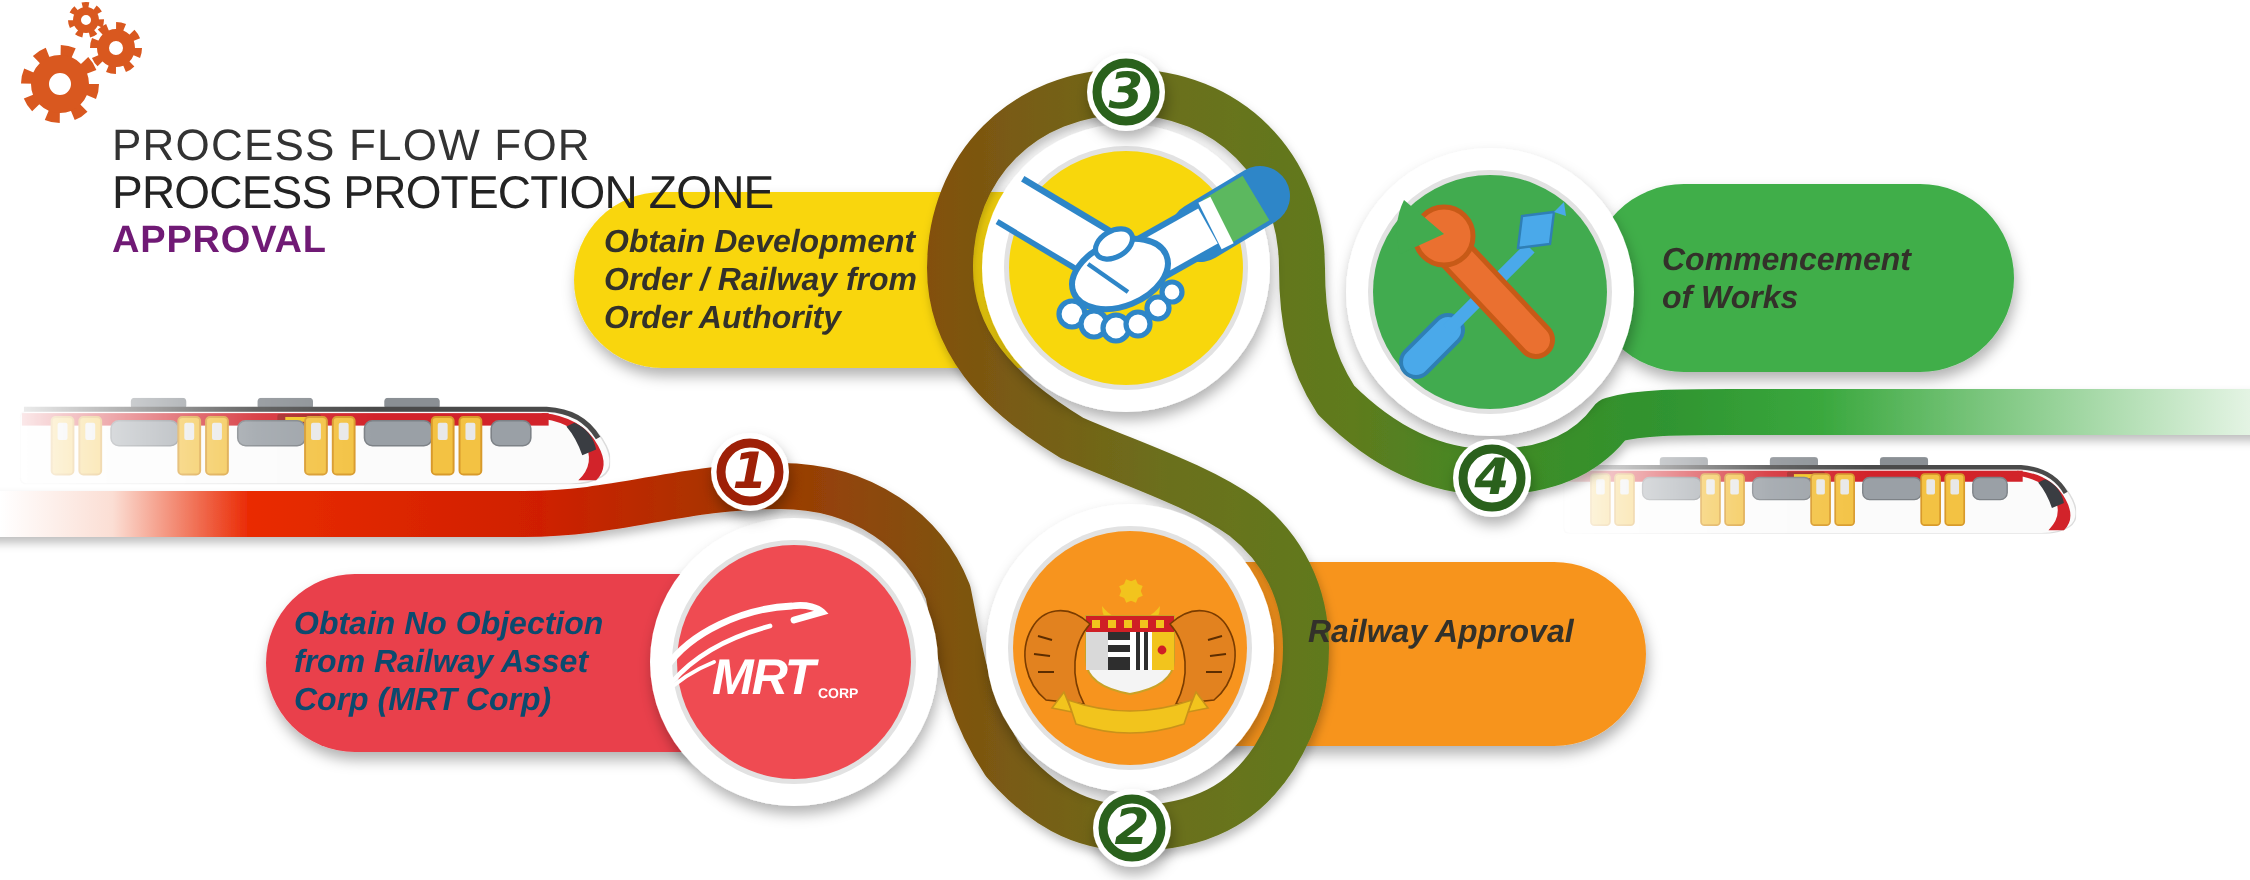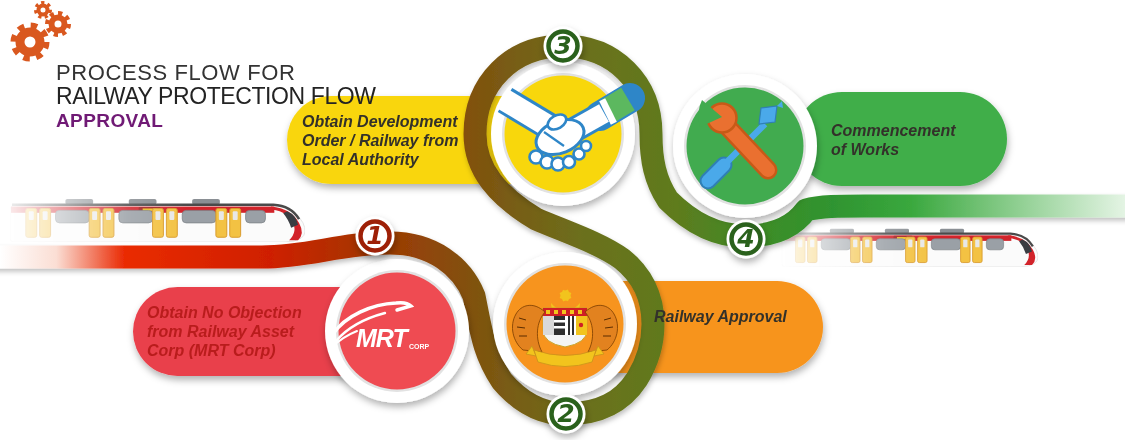--- a/index.html
+++ b/index.html
@@ -5,21 +5,21 @@
   html,body{margin:0;padding:0;background:#fff;}
   .stage{position:relative;width:1125px;height:440px;background:#ffffff;overflow:hidden;
          font-family:"Liberation Sans",sans-serif;}
   .stage svg{position:absolute;left:0;top:0;}
   .ov{position:absolute;z-index:5;}
   .title-block{left:56px;top:36px;color:#282828;}
   .title-l1{font-size:22px;font-weight:normal;letter-spacing:0.6px;line-height:23px;color:#333;margin-top:25px;}
   .title-l2{font-size:23px;font-weight:normal;letter-spacing:-0.4px;line-height:24px;color:#232323;}
   .title-l3{font-size:19px;font-weight:bold;letter-spacing:0.4px;line-height:26px;color:#701a75;}
   .pill-text{font-size:16px;font-weight:bold;font-style:italic;line-height:19px;color:#33312a;}
-  .pill-text.light{color:#b91c1c;}
+  .pill-text.light{color:#0c4a6e;}
   .badge-num{width:44px;height:40px;text-align:center;line-height:38px;
              font-size:25px;font-weight:bold;font-style:italic;font-family:"DejaVu Sans",sans-serif;}
   .badge-red{color:#9e2007;}
   .badge-green{color:#2a611c;}
 </style>
 </head>
 <body>
 
 <div class="stage">
 
@@ -252,38 +252,38 @@
     <circle cx="30" cy="42" r="10" stroke-width="9"></circle>
     <circle cx="58" cy="24" r="10.5" stroke-width="5" stroke-dasharray="4.1,4.1"></circle>
     <circle cx="58" cy="24" r="6.5" stroke-width="6"></circle>
     <circle cx="43" cy="10" r="7" stroke-width="4" stroke-dasharray="3.1,3.1"></circle>
     <circle cx="43" cy="10" r="4.5" stroke-width="4"></circle>
   </g>
 </svg>
 
 <div class="ov title-block">
   <div class="title-l1">PROCESS FLOW FOR</div>
-  <div class="title-l2">RAILWAY PROTECTION FLOW</div>
+  <div class="title-l2">PROCESS PROTECTION ZONE</div>
   <div class="title-l3">APPROVAL</div>
 </div>
 
 <div class="ov pill-text light" style="left:147px;top:303px;">
   <div>Obtain No Objection</div>
   <div>from Railway Asset</div>
   <div>Corp (MRT Corp)</div>
 </div>
 
 <div class="ov pill-text" style="left:654px;top:307px;">
   <div>Railway Approval</div>
 </div>
 
 <div class="ov pill-text" style="left:302px;top:112px;">
   <div>Obtain Development</div>
   <div>Order / Railway from</div>
-  <div>Local Authority</div>
+  <div>Order Authority</div>
 </div>
 
 <div class="ov pill-text" style="left:831px;top:121px;">
   <div>Commencement</div>
   <div>of Works</div>
 </div>
 
 <div class="ov badge-num badge-red" style="left:353px;top:217px;">1</div>
 <div class="ov badge-num badge-green" style="left:544px;top:395px;">2</div>
 <div class="ov badge-num badge-green" style="left:541px;top:27px;">3</div>

